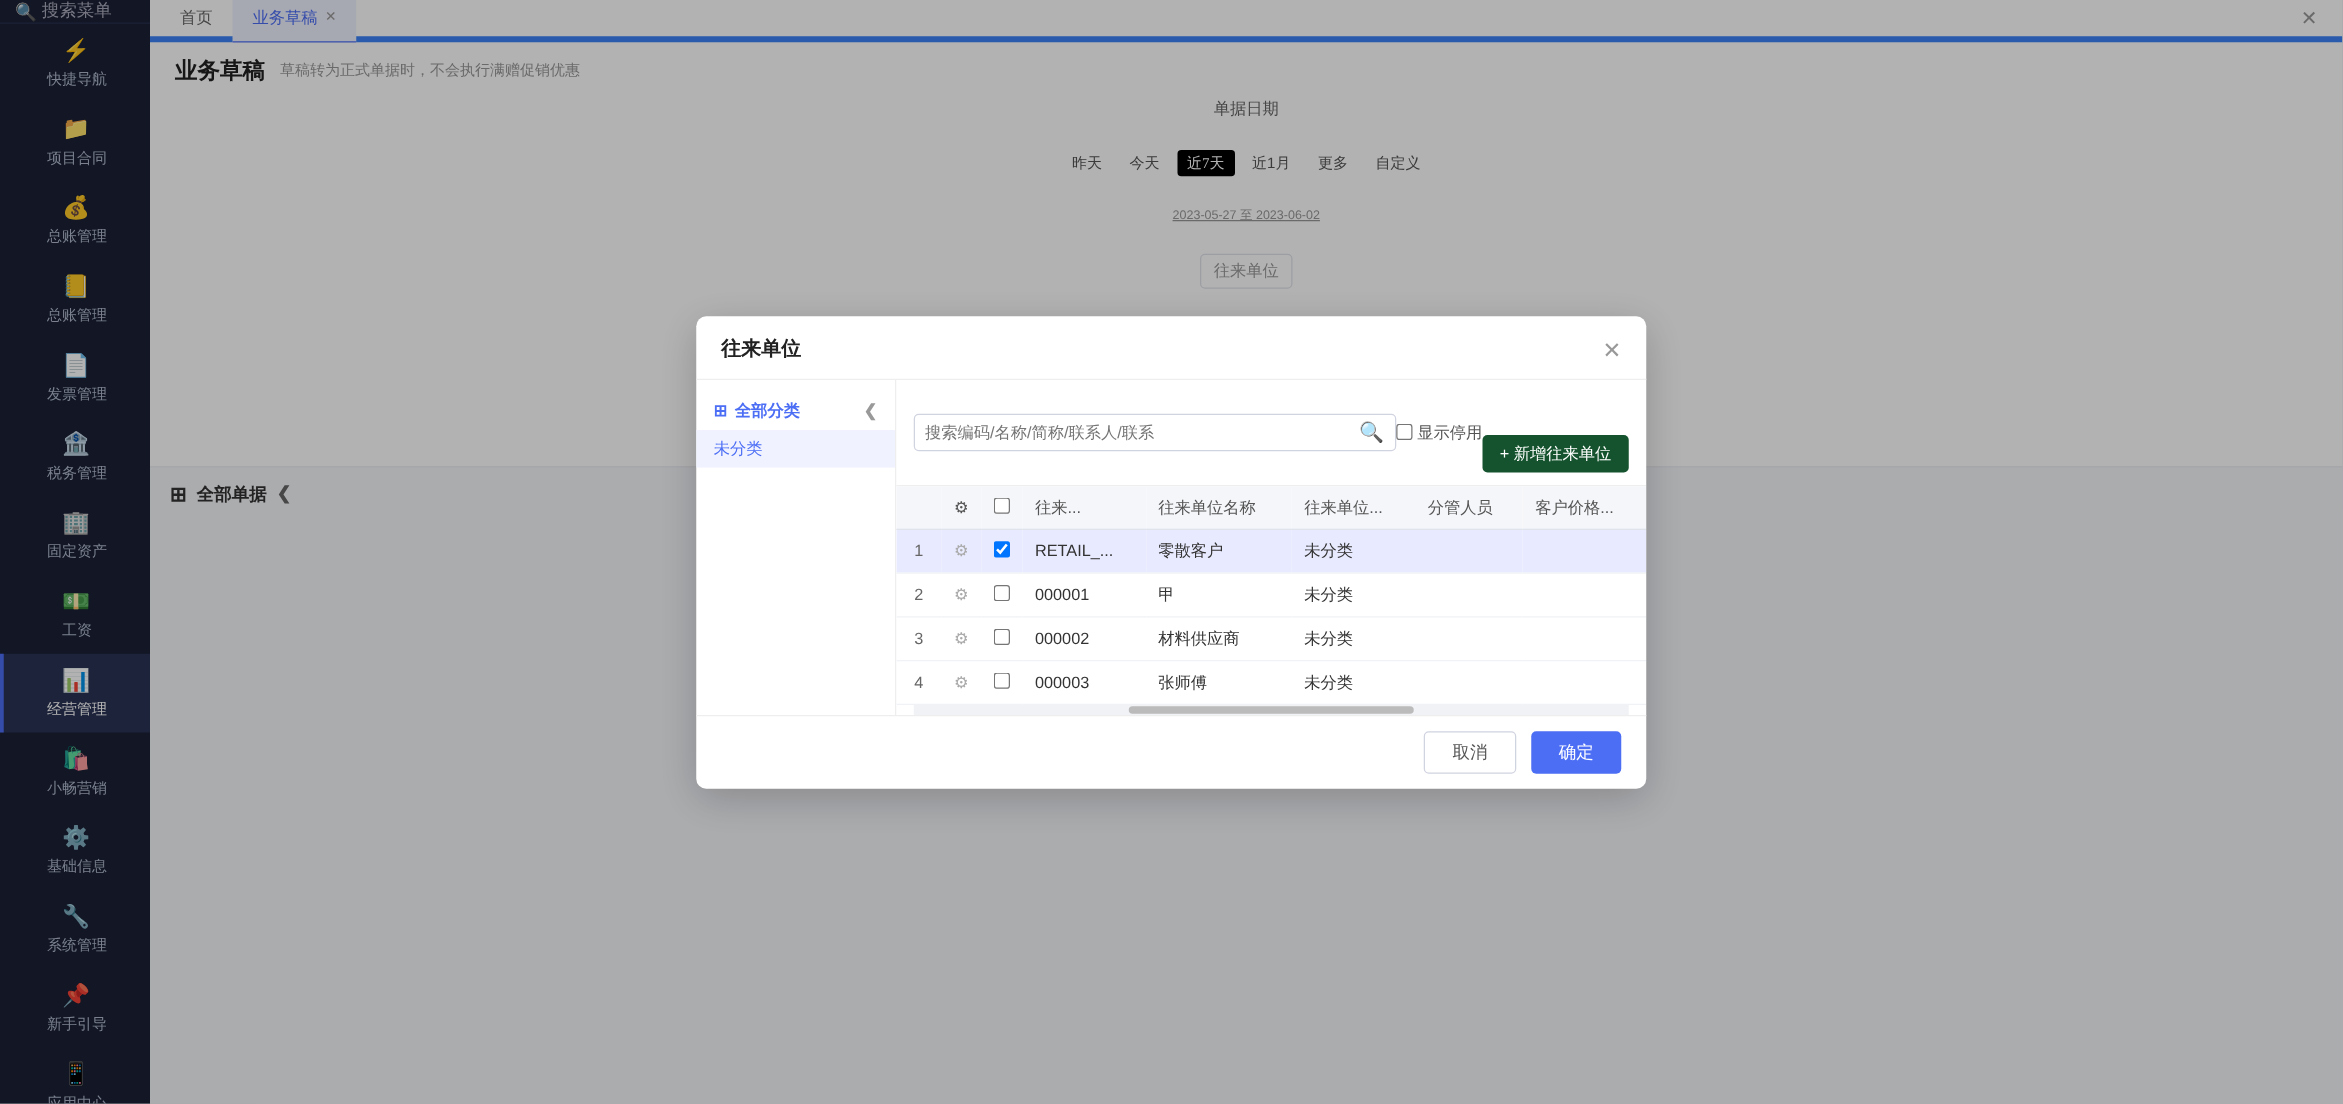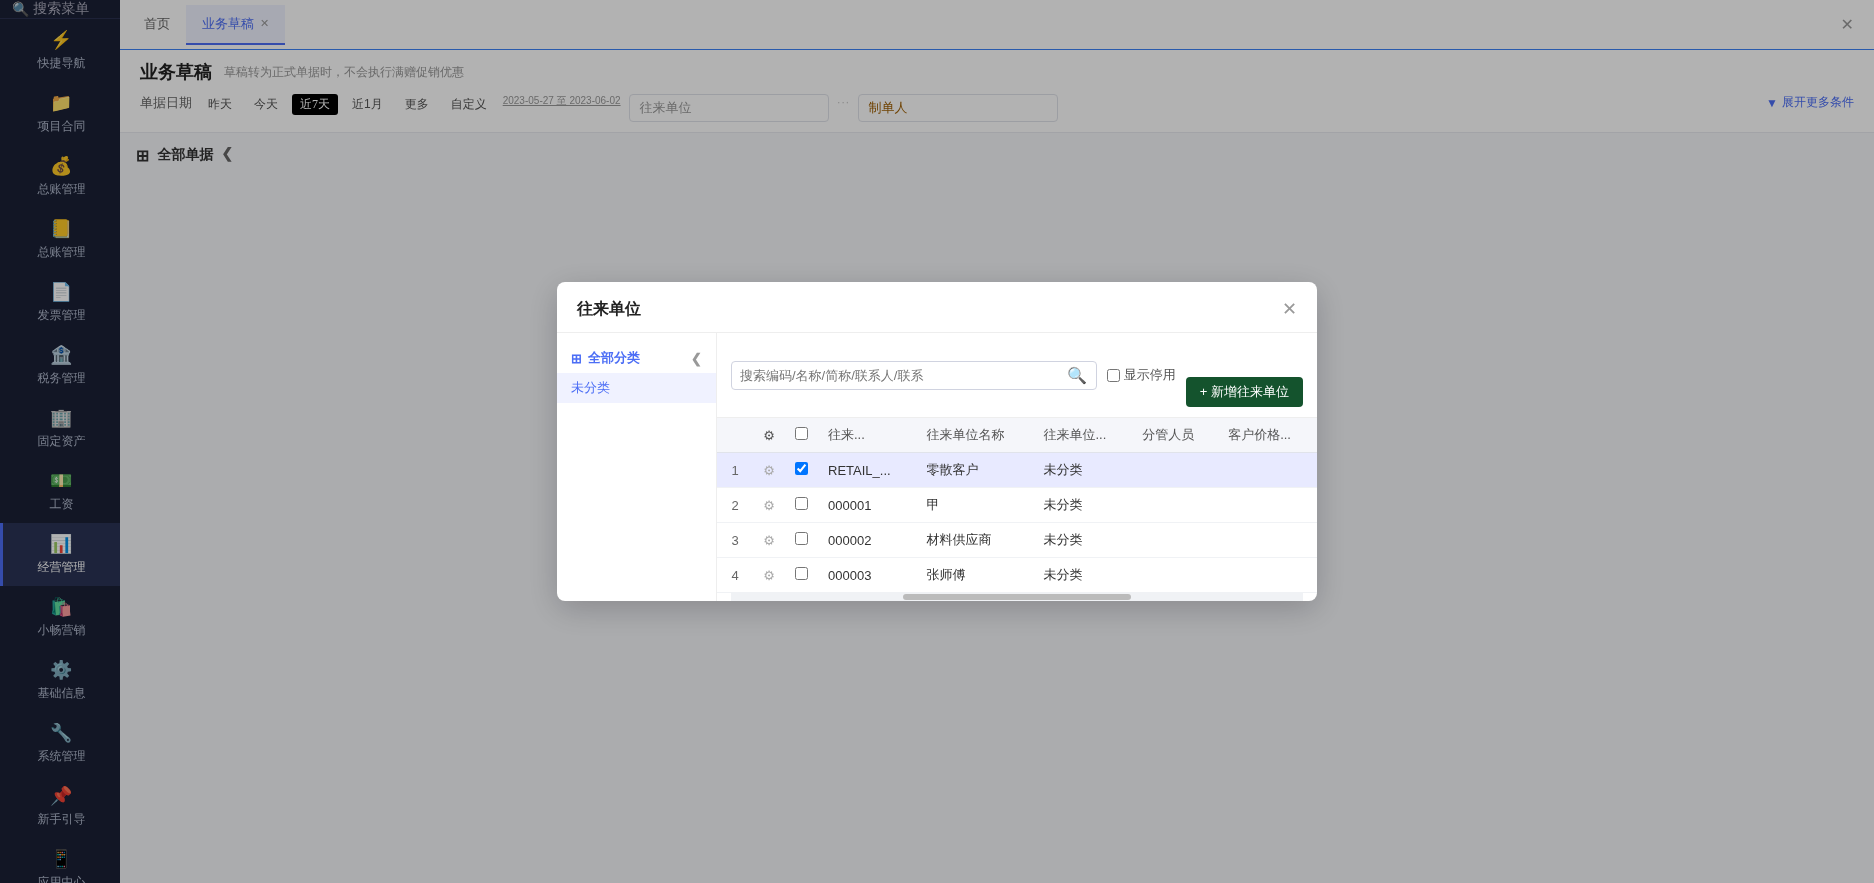--- a/index.html
+++ b/index.html
@@ -41,25 +41,25 @@
     .main {
       flex: 1;
       display: flex;
       flex-direction: column;
       background: #f5f6fa;
       overflow: hidden;
     }
 
     
     .tab-bar {
-      height: 50px;
+      height: 34px;
       background: #fff;
       display: flex;
       align-items: center;
-      border-bottom: 1px solid #3b82f6;
+      border-bottom: 5px solid #3b82f6;
       padding: 0 8px;
     }
     .tab-item {
       padding: 0 16px;
       height: 40px;
       display: flex;
       align-items: center;
       font-size: 13px;
       color: #666;
       cursor: pointer;
@@ -115,24 +115,25 @@
       background: #4c6ef5;
       color: #fff;
       border: none;
       padding: 5px 14px;
       border-radius: 4px;
       font-size: 13px;
       cursor: pointer;
     }
     .filter-row {
       display: flex;
-      align-items: flex-start;
+      align-items: center;
       padding: 10px 0;
-      gap: 8px;
-      font-size: 13px;
+      gap: 24px;
+      font-size: 13px;
+      flex-direction: column;
     }
     .filter-label { color: #666; }
     .filter-dates { display: flex; gap: 6px; }
     .date-btn {
       padding: 2px 8px;
       border-radius: 3px;
       cursor: pointer;
       color: #555;
       font-size: 12px;
     }
@@ -253,21 +254,20 @@
     .dialog-right {
       flex: 1;
       display: flex;
       flex-direction: column;
       overflow: hidden;
     }
     .dialog-search-bar {
       display: flex;
       align-items: center;
       padding: 10px 14px;
-      gap: 10px;
       border-bottom: 1px solid #eee;
     }
     .search-input-wrapper {
       display: flex;
       align-items: center;
       border: 1px solid #d0d3e0;
       border-radius: 4px;
       padding: 4px 8px;
       flex: 1;
       gap: 6px;
@@ -631,14 +631,18 @@
           </table>
         </div>
 
         <div class="scrollbar-bottom">
           <div class="scrollbar-thumb"></div>
         </div>
 
       </div>
     </div>
 
+    <div class="dialog-footer">
+      <button class="btn-cancel">取消</button>
+      <button class="btn-confirm">确定</button>
+    </div>
   </div>
 </div>
 
 </body></html>

